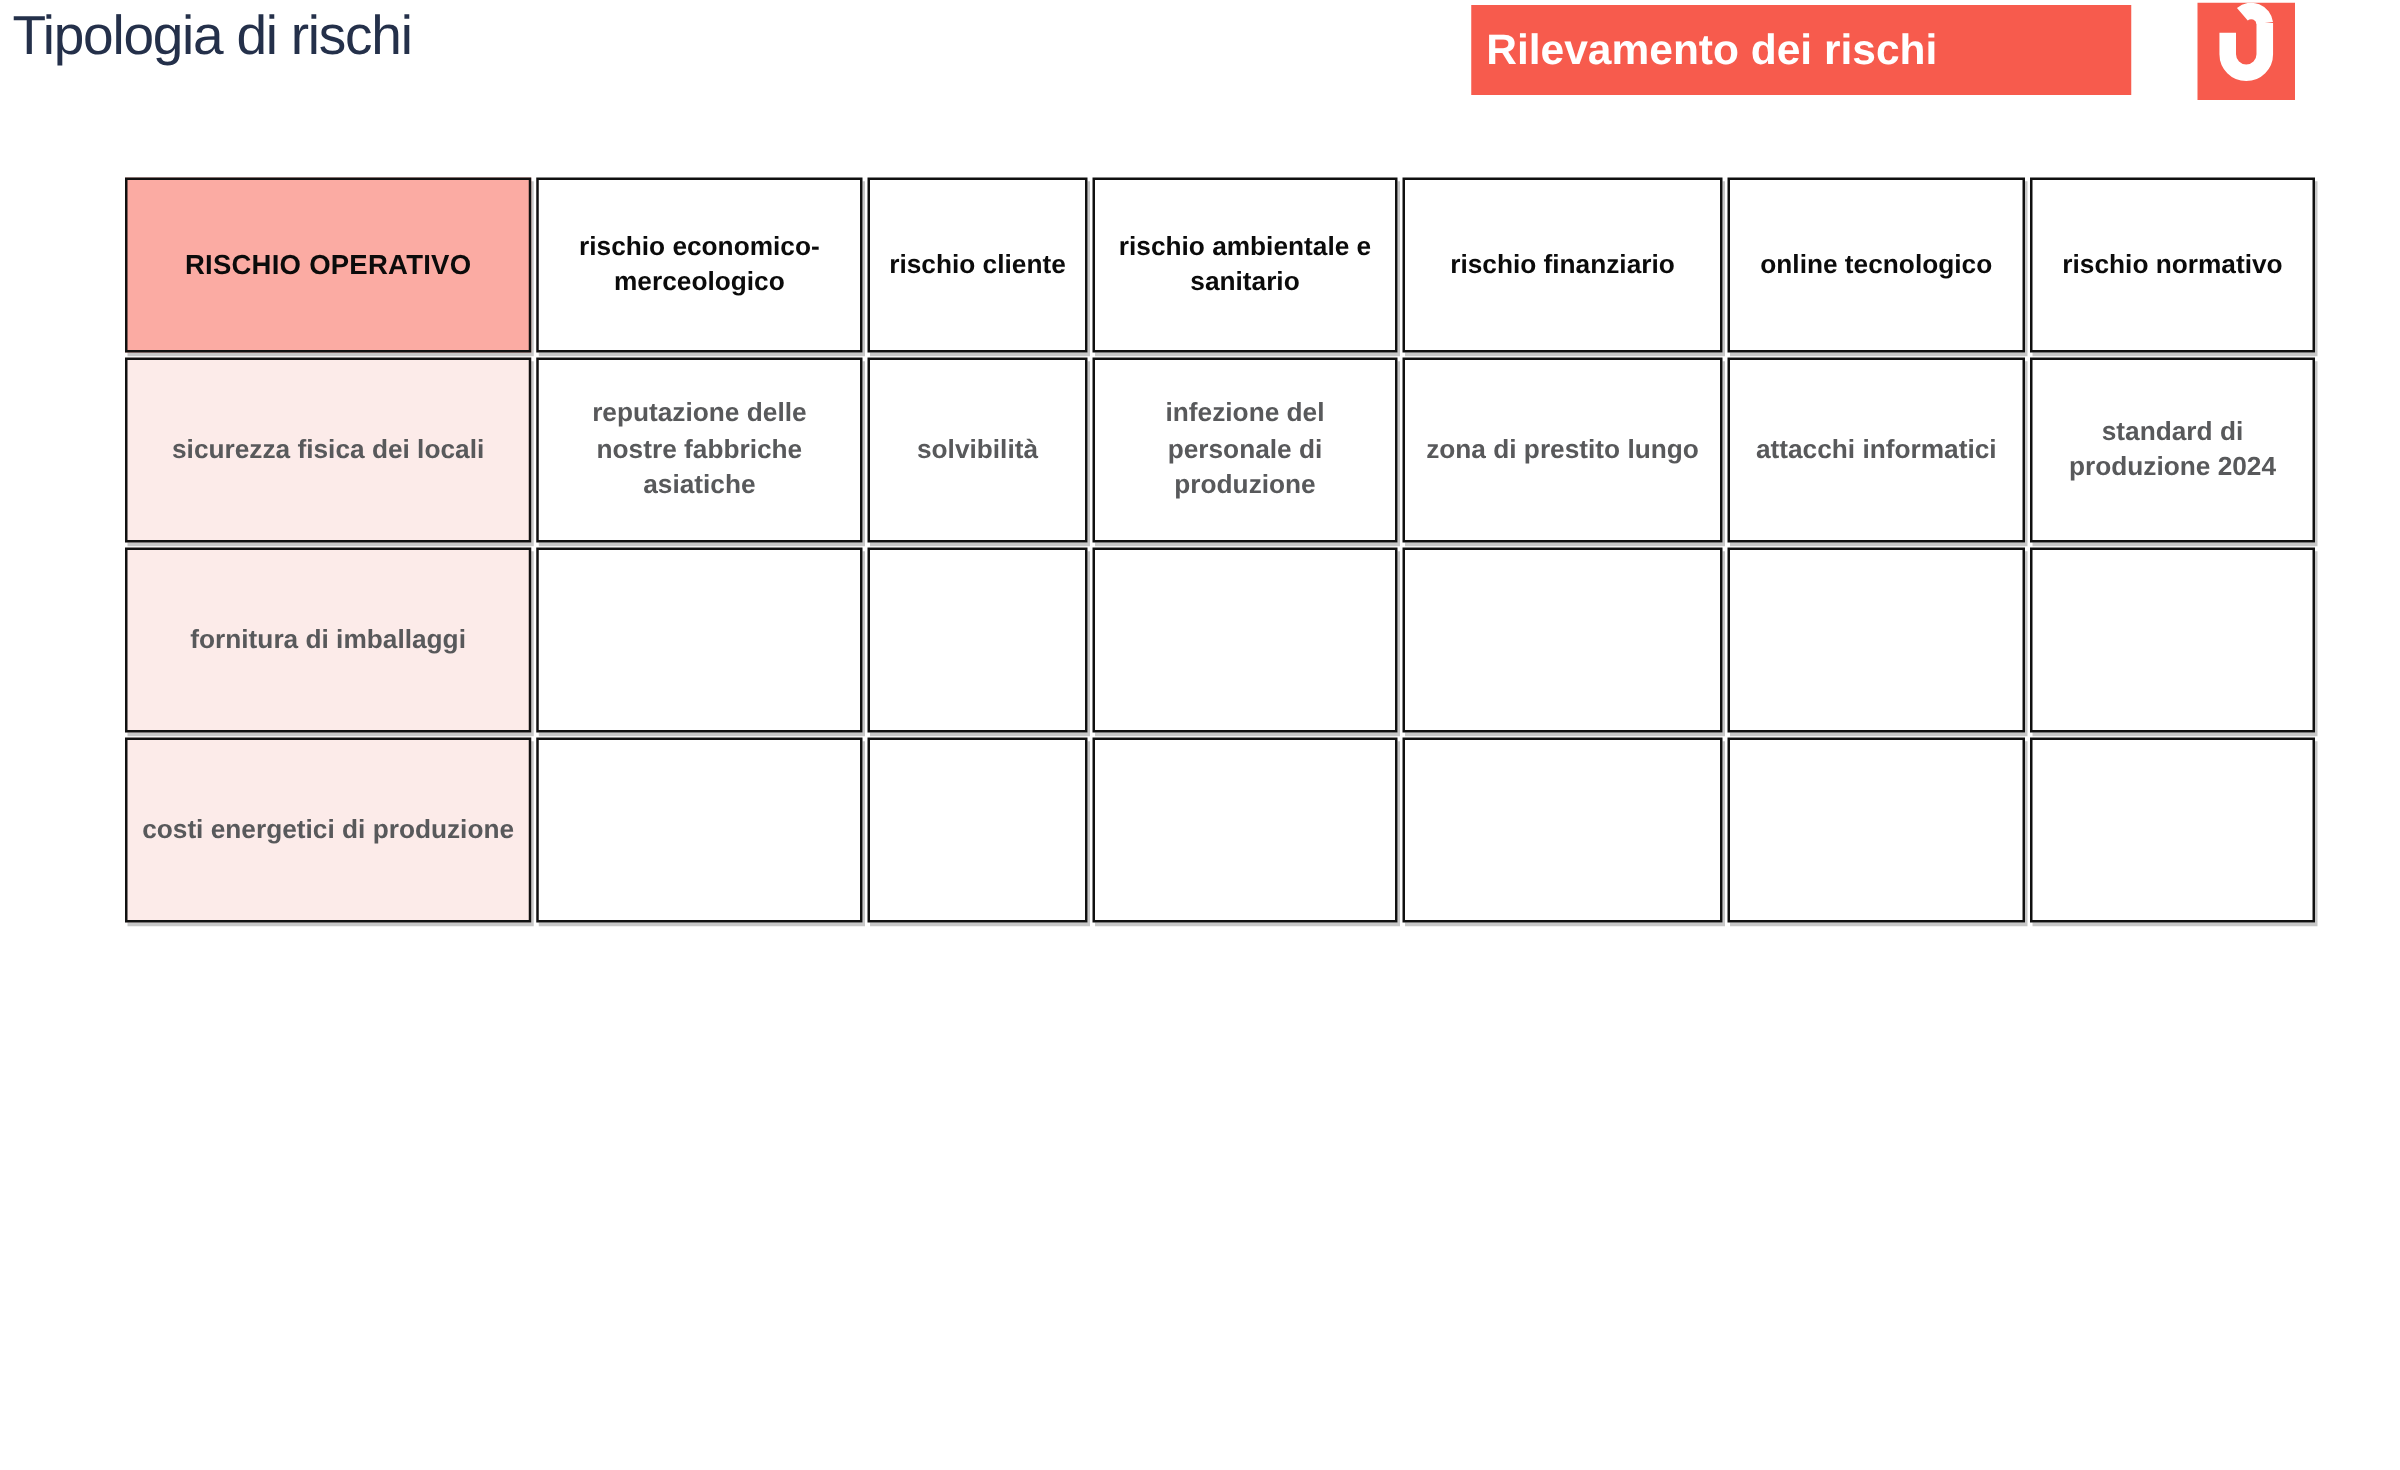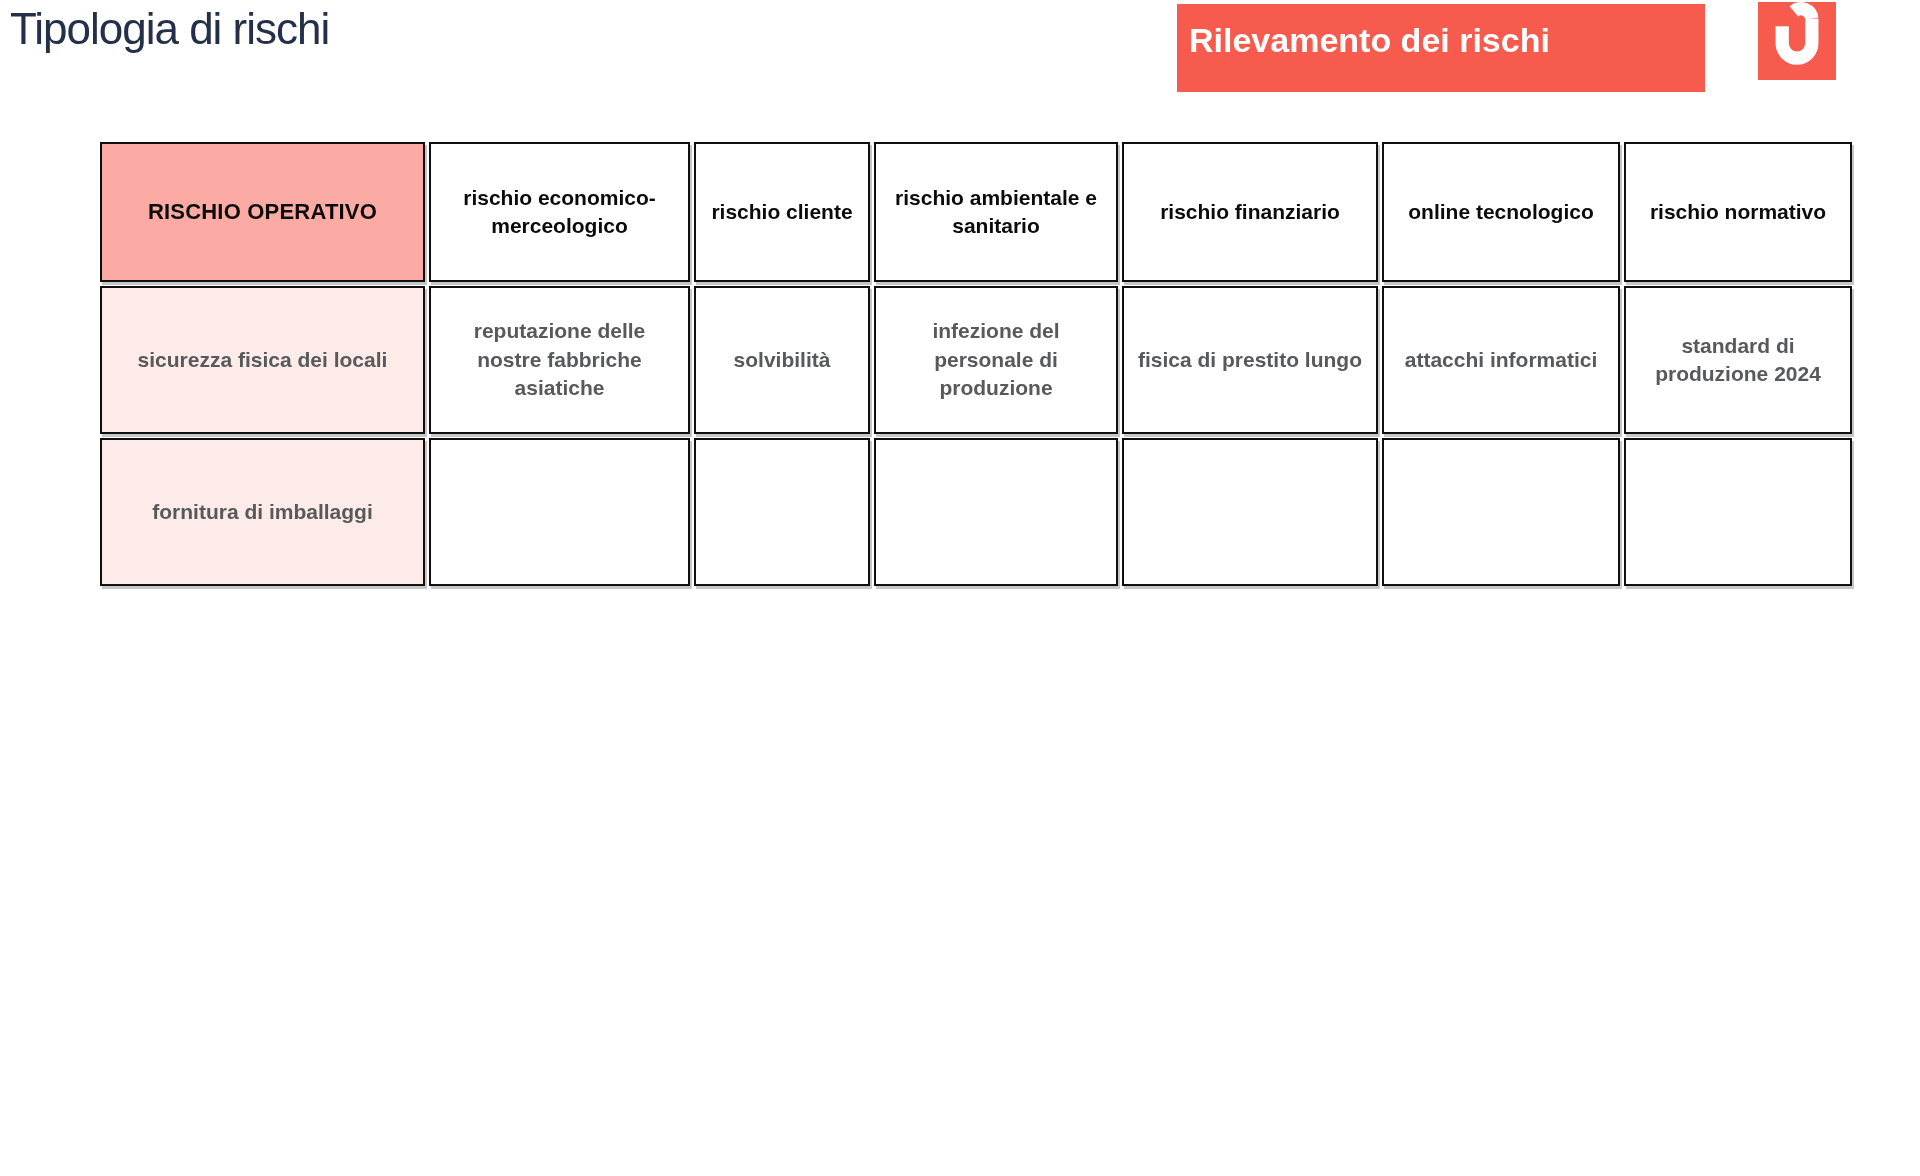--- a/index.html
+++ b/index.html
@@ -15,21 +15,21 @@
     width:1920px;height:1176px;background:#ffffff;position:relative;
     font-family:"Liberation Sans","DejaVu Sans",sans-serif;
     overflow:hidden;
   }
   .page-title{
     position:absolute;left:10px;top:4px;
     font-size:44px;font-weight:normal;letter-spacing:-1px;
     color:var(--navy);
   }
   .banner{
-    position:absolute;left:1177px;top:4px;width:528px;height:88px;
+    position:absolute;left:1177px;top:4px;width:528px;height:72px;
     background:var(--coral);color:#ffffff;
     font-size:34px;font-weight:bold;line-height:72px;
     padding-left:12px;box-sizing:border-box;
     white-space:nowrap;overflow:hidden;
   }
   .logo{
     position:absolute;left:1757px;top:2px;width:80px;height:78px;
   }
   .logo svg{display:block;width:100%;height:100%;}
   table.risk{
@@ -96,27 +96,36 @@
         <th>online tecnologico</th>
         <th>rischio normativo</th>
       </tr>
     </thead>
   <tbody id="risk-body">
       <tr>
         <th>sicurezza fisica dei locali</th>
         <td>reputazione delle nostre fabbriche asiatiche</td>
         <td>solvibilità</td>
         <td>infezione del personale di produzione</td>
-        <td>fisica di prestito lungo</td>
+        <td>zona di prestito lungo</td>
         <td>attacchi informatici</td>
         <td>standard di produzione 2024</td>
       </tr>
       <tr>
         <th>fornitura di imballaggi</th>
         <td></td>
         <td></td>
         <td></td>
         <td></td>
         <td></td>
         <td></td>
       </tr>
+      <tr>
+        <th>costi energetici di produzione</th>
+        <td></td>
+        <td></td>
+        <td></td>
+        <td></td>
+        <td></td>
+        <td></td>
+      </tr>
     </tbody>
 </table>
 
 </body></html>

